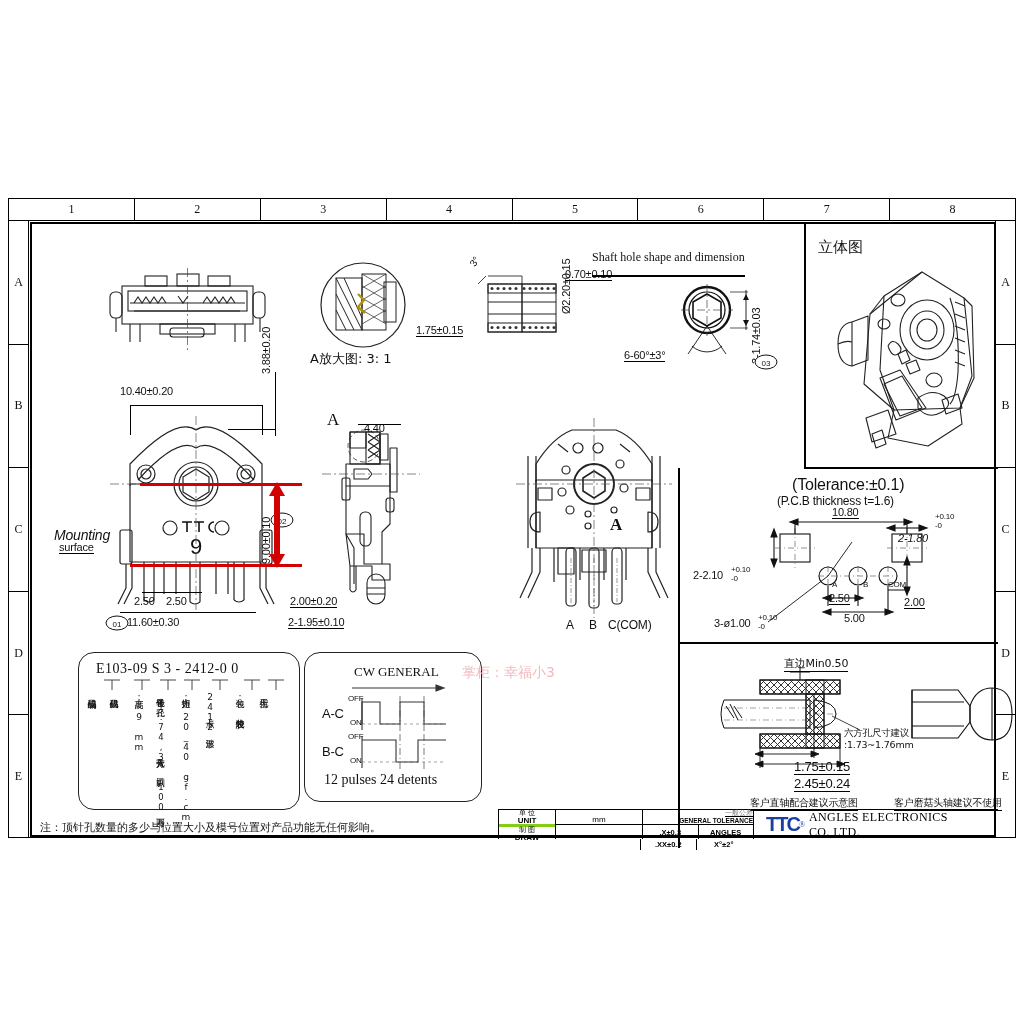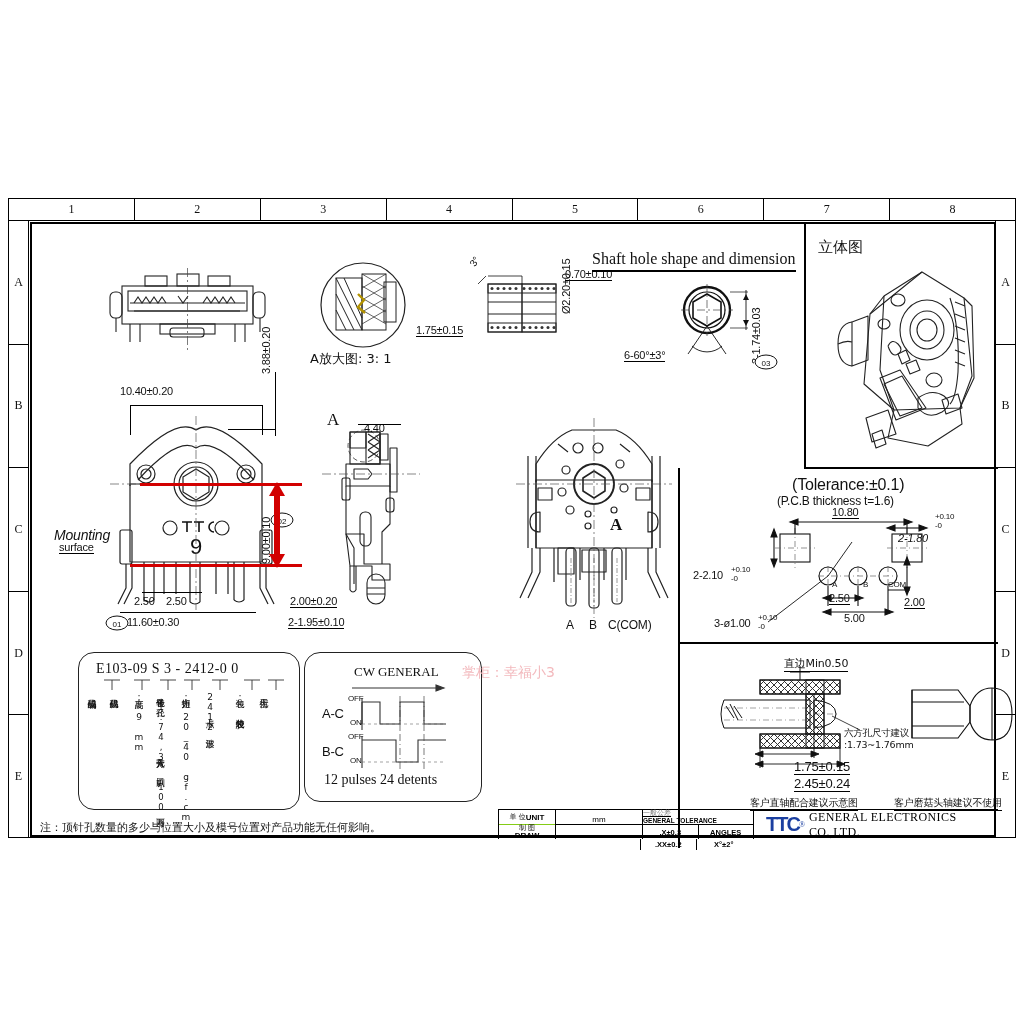--- a/index.html
+++ b/index.html
@@ -193,21 +193,21 @@
         <g stroke="#111" stroke-width="0.8" fill="none">
           <path d="M50 2 V10 M16 2 H50"></path>
           <path d="M6 10 l8 -8"></path>
         </g>
       </svg>
       <div class="lbl dimtxt" style="left:438px; top:32px; font-size:10px; transform:rotate(-58deg);">3°</div>
       <div class="lbl dimtxt ul" style="left:497px; top:44px;margin-left:36px;">0.70±0.10</div>
       <div class="lbl dimtxt ul" style="left:384px; top:100px;">1.75±0.15</div>
       <div class="lbl dimtxt" style="left:528px; top:90px; transform:rotate(-90deg); transform-origin:0 0;">Ø2.20±0.15</div>
 
-      <div class="lbl" style="left:560px; top:26px; font-size:16px; border-bottom:2px double #000; padding-bottom:2px;">Shaft hole shape and dimension</div>
+      <div class="lbl" style="left:560px; top:26px; font-size:12px; border-bottom:2px double #000; padding-bottom:10px;">Shaft hole shape and dimension</div>
       <svg style="position:absolute; left:630px; top:56px;" width="110" height="95" viewBox="0 0 110 95">
         <circle cx="45" cy="30" r="23" fill="#fff" stroke="#111" stroke-width="2.4"></circle>
         <circle cx="45" cy="30" r="18" fill="#fff" stroke="#111" stroke-width="1.2"></circle>
         <polygon points="45,14 59,22 59,38 45,46 31,38 31,22" fill="#fff" stroke="#111" stroke-width="1.6"></polygon>
         <path d="M45 4 V56 M19 30 H71" stroke="#444" stroke-width="0.7" stroke-dasharray="8,3,2,3"></path>
         <path d="M45 46 L26 74 M45 46 L64 74" stroke="#111" stroke-width="0.9" fill="none"></path>
         <path d="M30 66 A 22 22 0 0 0 60 66" stroke="#111" stroke-width="0.9" fill="none"></path>
         <path d="M84 10 V50" stroke="#111" stroke-width="0.9"></path>
         <path d="M68 12 H86 M68 48 H86" stroke="#111" stroke-width="0.7"></path>
         <path d="M84 14 l-3 6 h6 z M84 46 l-3 -6 h6 z" fill="#111"></path>
@@ -555,55 +555,55 @@
       <div class="lbl dimtxt xs" style="left:316px; top:470px;">OFF</div>
       <div class="lbl dimtxt xs" style="left:318px; top:494px;">ON</div>
       <div class="lbl dimtxt xs" style="left:316px; top:508px;">OFF</div>
       <div class="lbl dimtxt xs" style="left:318px; top:532px;">ON</div>
       <div class="lbl" style="left:292px; top:548px; font-size:14px;">12 pulses 24 detents</div>
 
       <div class="lbl cn" style="left:430px; top:440px; font-size:14px; color:#f3b9bd;">掌柜：幸福小3</div>
 
       <div style="position:absolute; left:466px; top:585px; width:500px; height:30px; border-left:1.5px solid #000; border-top:1.5px solid #000; box-sizing:border-box; display:flex;">
         <div style="width:56px; border-right:1px solid #000; display:flex; flex-direction:column;">
-          <div style="flex:1; border-bottom:1px solid #84cc16; display:flex; flex-direction:row; align-items:center; justify-content:center; line-height:7px;">
+          <div style="flex:1; border-bottom:3px solid #84cc16; display:flex; flex-direction:column; align-items:center; justify-content:center; line-height:7px;">
             <span class="cn" style="font-size:7px;">单 位</span>
             <span style="font-size:8px; font-family:'Liberation Sans',sans-serif; font-weight:bold;">UNIT</span>
           </div>
           <div style="flex:1; display:flex; flex-direction:column; align-items:center; justify-content:center; line-height:7px;">
             <span class="cn" style="font-size:7px;">制 图</span>
             <span style="font-size:8px; font-family:'Liberation Sans',sans-serif; font-weight:bold;">DRAW</span>
           </div>
         </div>
         <div style="width:86px; border-right:1px solid #000; display:flex; flex-direction:column;">
           <div style="flex:1; border-bottom:1px solid #000; display:flex; align-items:flex-end; justify-content:center;">
             <span style="font-size:8px; font-family:'Liberation Sans',sans-serif;">mm</span>
           </div>
           <div style="flex:1; display:flex; align-items:center; justify-content:center;">
             <span style="font-size:8px;"></span>
           </div>
         </div>
         <div style="width:110px; border-right:1px solid #000; display:flex; flex-direction:column;">
-          <div style="flex:1; border-bottom:1px solid #000; display:flex; flex-direction:column; align-items:flex-start; justify-content:center; line-height:7px;text-decoration:underline;">
+          <div style="flex:1; border-bottom:1px solid #000; display:flex; flex-direction:column; align-items:flex-end; justify-content:center; line-height:7px;text-decoration:underline;">
             <span class="cn" style="font-size:7px; color:#777;">一般公差</span>
             <span style="font-size:6.5px; font-family:'Liberation Sans',sans-serif; font-weight:bold;">GENERAL TOLERANCE</span>
           </div>
           <div style="flex:1; display:flex;">
             <div style="flex:1; border-right:1px solid #000; display:flex; align-items:center; justify-content:center;">
               <span style="font-size:7.5px; font-family:'Liberation Sans',sans-serif; font-weight:bold;">.X±0.3</span>
             </div>
             <div style="flex:1; display:flex; align-items:center; justify-content:center;">
               <span style="font-size:7.5px; font-family:'Liberation Sans',sans-serif; font-weight:bold;">ANGLES</span>
             </div>
           </div>
         </div>
         <div style="flex:1; display:flex; align-items:center; padding-left:12px;">
           <span style="font-size:20px; font-weight:bold; color:#1b3fa0; font-family:'Liberation Sans',sans-serif; letter-spacing:-2px;">TTC</span>
           <span style="font-size:8px; color:#1b3fa0; vertical-align:super;">®</span>
-          <span style="font-size:12px; margin-left:4px; letter-spacing:0.4px;">GENERAL ELECTRONICS CO.,LTD.</span>
+          <span style="font-size:12px; margin-left:4px; letter-spacing:0.4px;">ANGLES ELECTRONICS CO.,LTD.</span>
         </div>
       </div>
 
       <div style="position:absolute; left:608px; top:615px; width:110px; height:11px; overflow:hidden; display:flex; border-left:1px solid #000;">
         <div style="flex:1; border-right:1px solid #000; display:flex; align-items:center; justify-content:center;">
           <span style="font-size:7.5px; font-family:'Liberation Sans',sans-serif; font-weight:bold;">.XX±0.2</span>
         </div>
         <div style="flex:1; display:flex; align-items:center; justify-content:center;">
           <span style="font-size:7.5px; font-family:'Liberation Sans',sans-serif; font-weight:bold;">X°±2°</span>
         </div>

